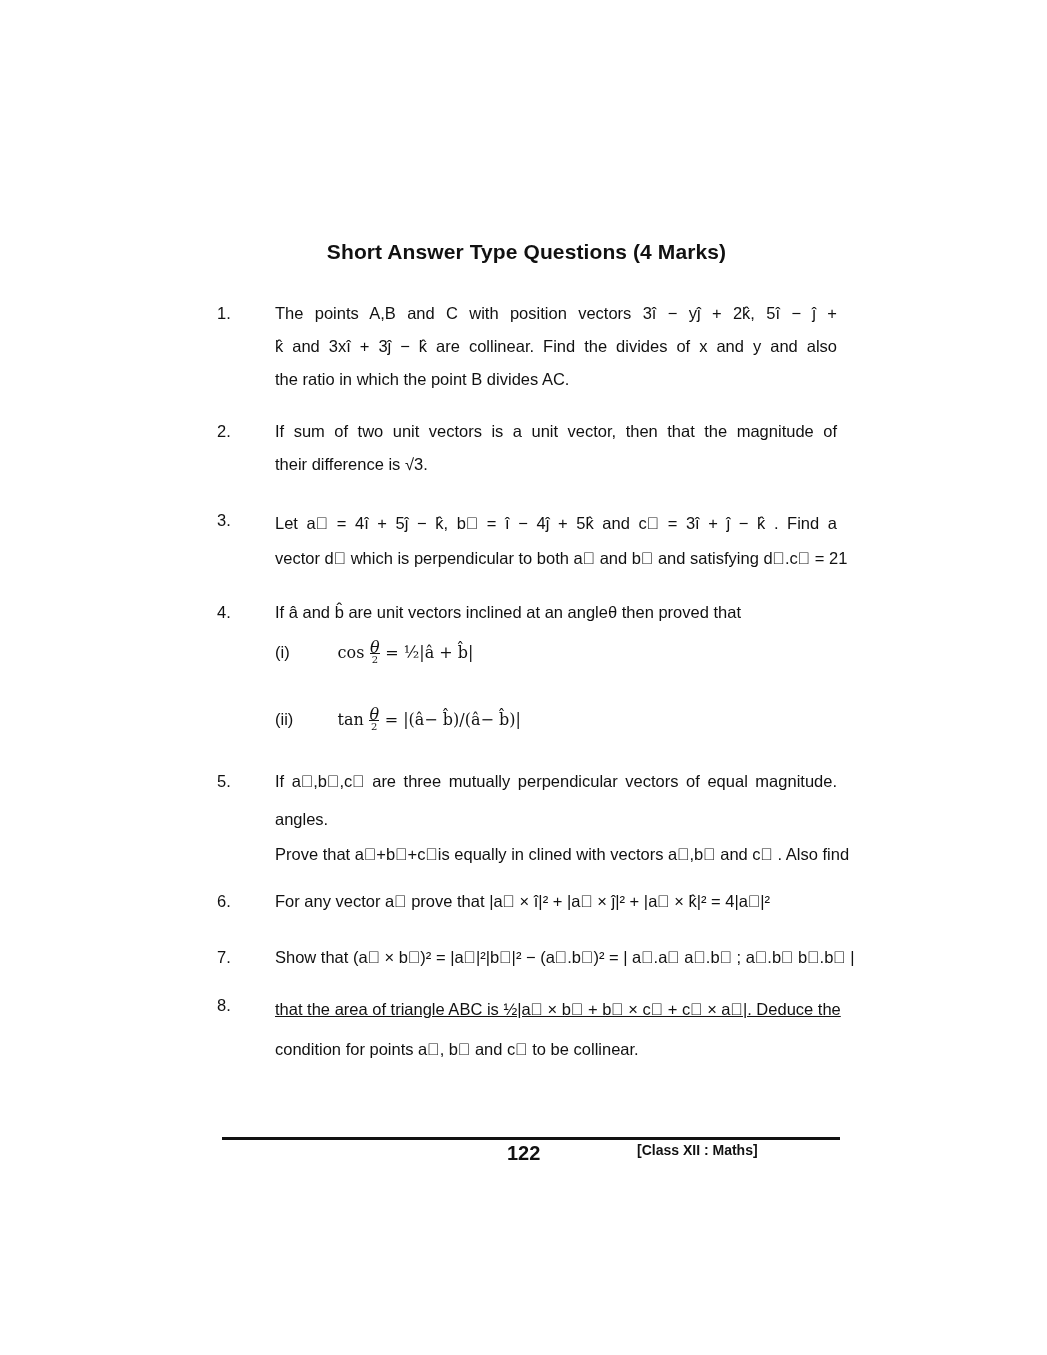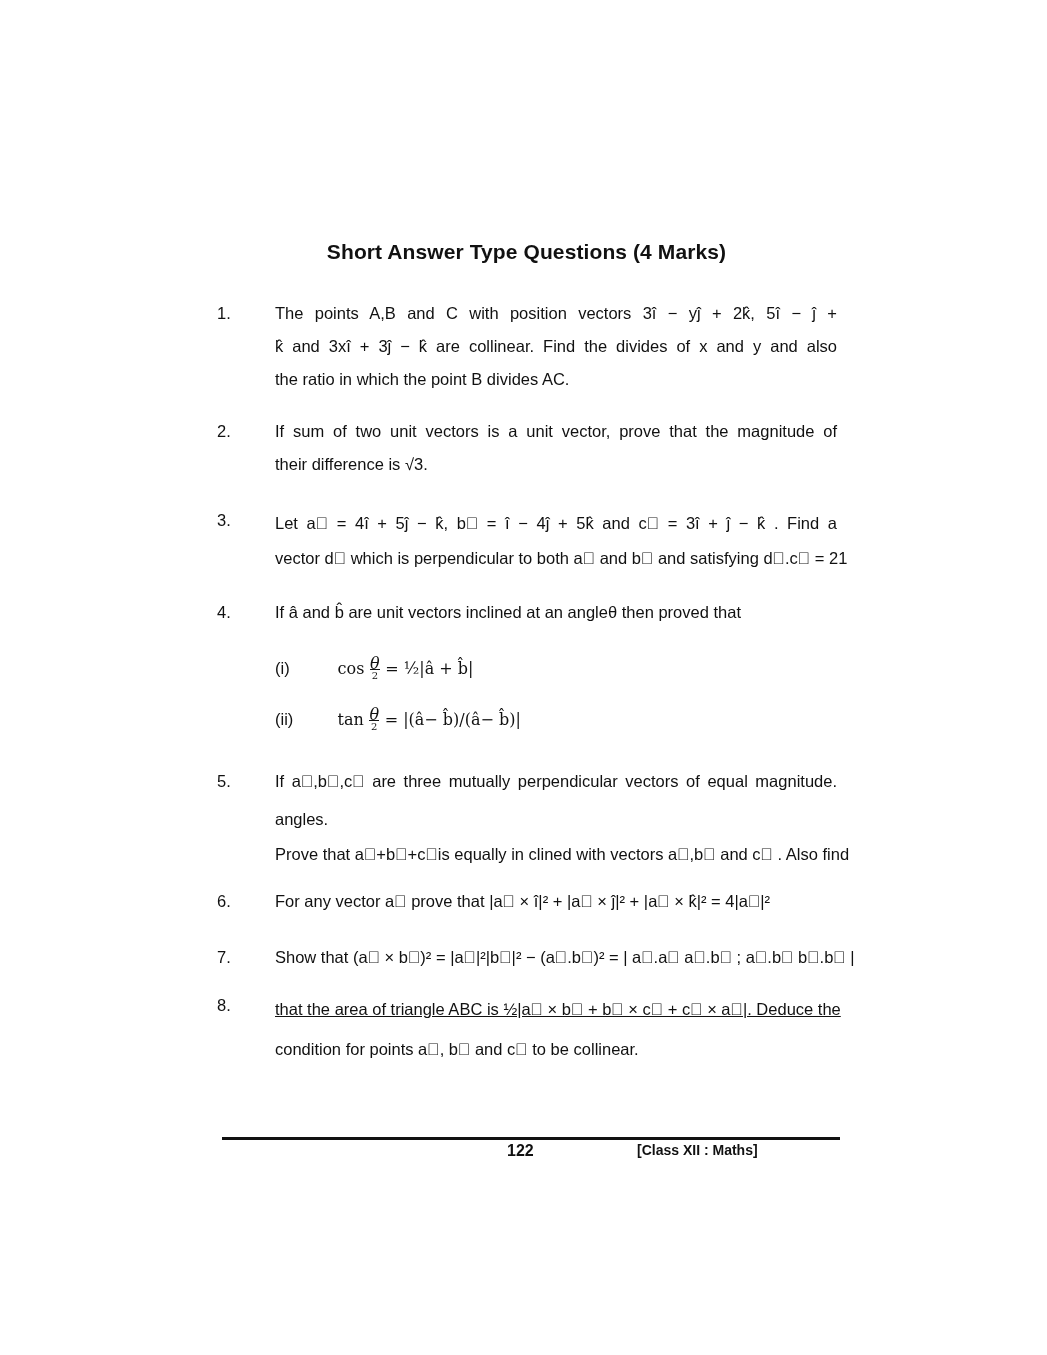--- a/index.html
+++ b/index.html
@@ -13,21 +13,21 @@
   .line { height: 33px; line-height: 33px; white-space: nowrap; }
   .line.j { text-align: justify; text-align-last: justify; }
   .m { font-family: "DejaVu Serif", serif; font-style: italic; font-size: 16px; }
   .mu { font-family: "DejaVu Serif", serif; font-size: 16px; }
   .frac { display: inline-flex; flex-direction: column; vertical-align: middle;
           font-size: 10px; line-height: 11px; text-align: center; margin: 0 1px; }
   .frac .bar { border-top: 1px solid #111; }
   .sub { position: absolute; left: 58px; font-size: 16.5px; }
   .sub .lbl { display: inline-block; width: 58px; }
   .footer-rule { position: absolute; left: 222px; top: 1137px; width: 618px; height: 3px; background: #111; }
-  .page-num { position: absolute; left: 507px; top: 1142px; font-weight: bold; font-size: 16px; }
+  .page-num { position: absolute; left: 507px; top: 1142px; font-weight: bold; font-size: 20px; }
   .class-label { position: absolute; left: 637px; top: 1142px; font-weight: bold; font-size: 14px; }
 </style>
 </head>
 <body>
 
 <div>
 
   <div class="title">Short Answer Type Questions (4 Marks)</div>
 
   <div class="q" style="top:297px;">
@@ -35,39 +35,39 @@
     <div class="body">
       <div class="line j">The points A,B and C with position vectors 3î − yĵ + 2k̂, 5î − ĵ +</div>
       <div class="line j">k̂ and 3xî + 3ĵ − k̂ are collinear.  Find the divides of x and y and also</div>
       <div class="line">the ratio in which the point B divides AC.</div>
     </div>
   </div>
 
   <div class="q" style="top:415px;">
     <div class="num line">2.</div>
     <div class="body">
-      <div class="line j">If sum of two unit vectors is a unit vector, prove that the magnitude of</div>
+      <div class="line j">If sum of two unit vectors is a unit vector, then that the magnitude of</div>
       <div class="line">their difference is √3.</div>
     </div>
   </div>
 
   <div class="q" style="top:504px;">
     <div class="num line">3.</div>
     <div class="body">
       <div class="line j" style="height:38px;line-height:38px;">Let a⃗ = 4î + 5ĵ − k̂, b⃗ = î − 4ĵ + 5k̂   and c⃗ = 3î + ĵ − k̂ .   Find a</div>
       <div class="line">vector d⃗ which is perpendicular to both a⃗ and b⃗ and satisfying d⃗.c⃗ = 21</div>
     </div>
   </div>
 
   <div class="q" style="top:596px;height:160px;">
     <div class="num line">4.</div>
     <div class="body">
       <div class="line">If â and b̂ are unit vectors inclined at an angleθ then proved that</div>
     </div>
-    <div class="sub" style="top:62px;">
+    <div class="sub" style="top:46px;">
       <span class="lbl">(i)</span>
       <span class="mu">cos</span>
       <span class="frac mu">
         <span class="m">θ</span>
         <span class="bar">2</span>
       </span>
       <span class="mu">= ½|â + b̂|</span>
     </div>
     <div class="sub" style="top:113px;">
       <span class="lbl">(ii)</span>

